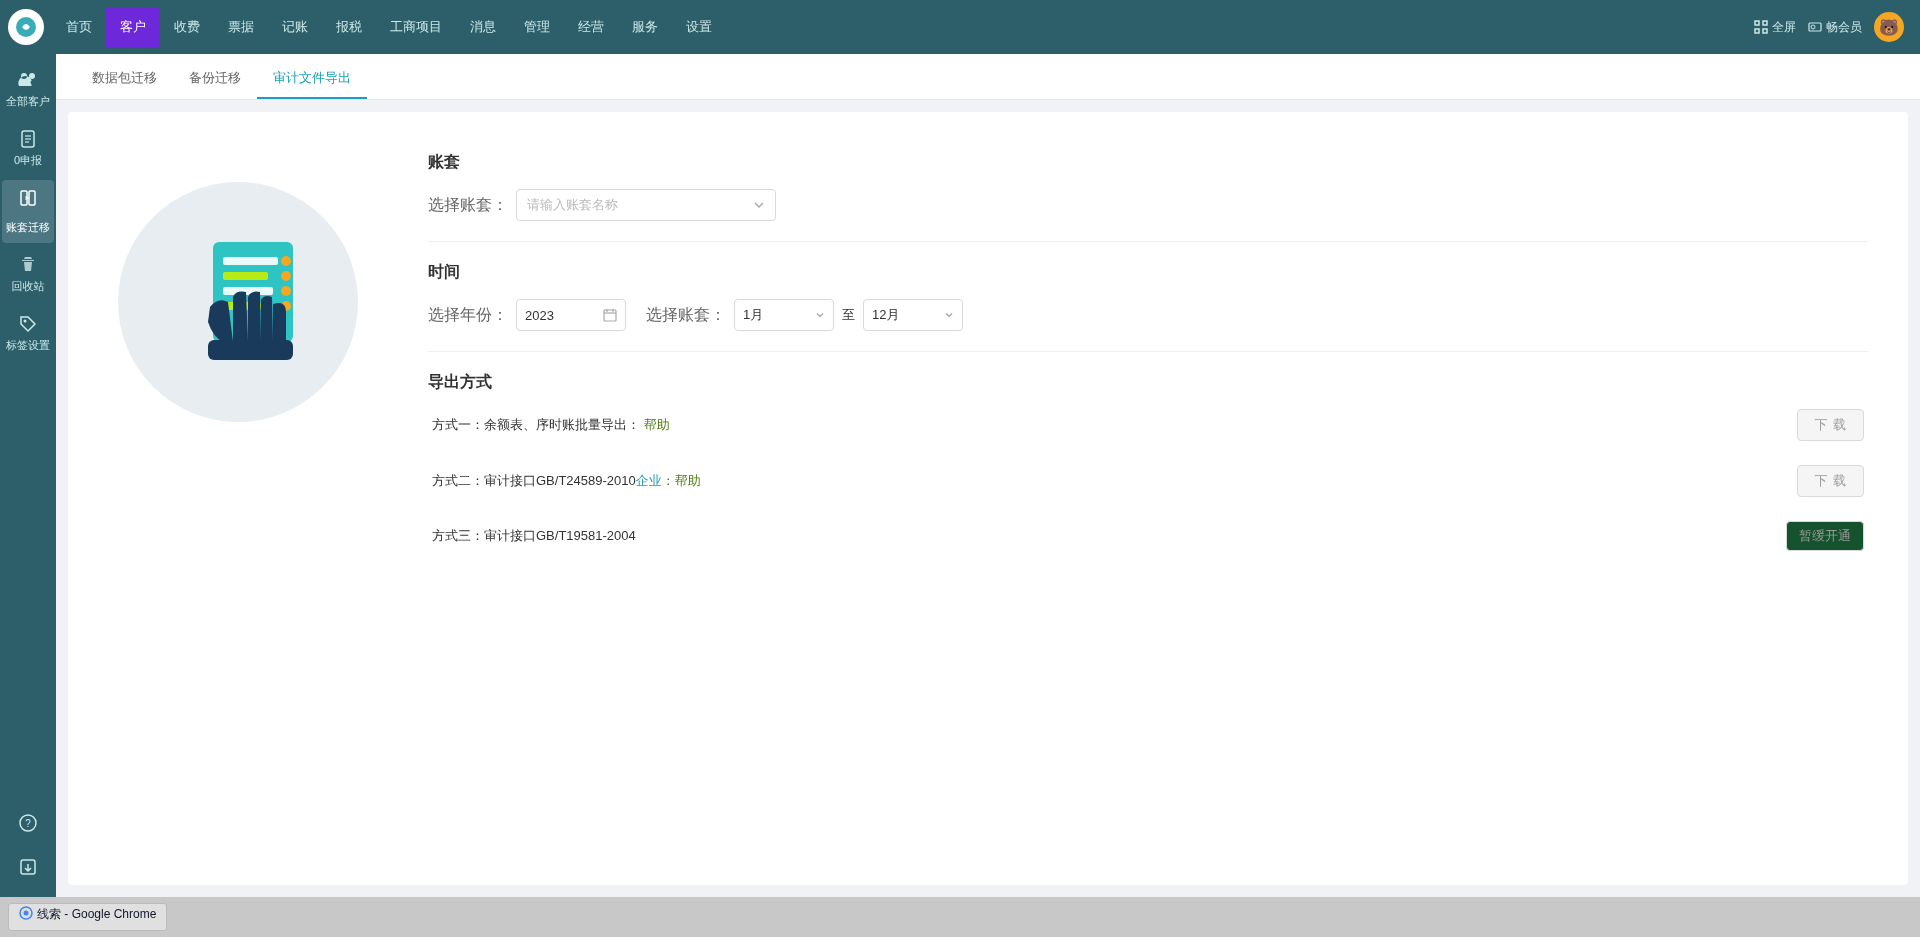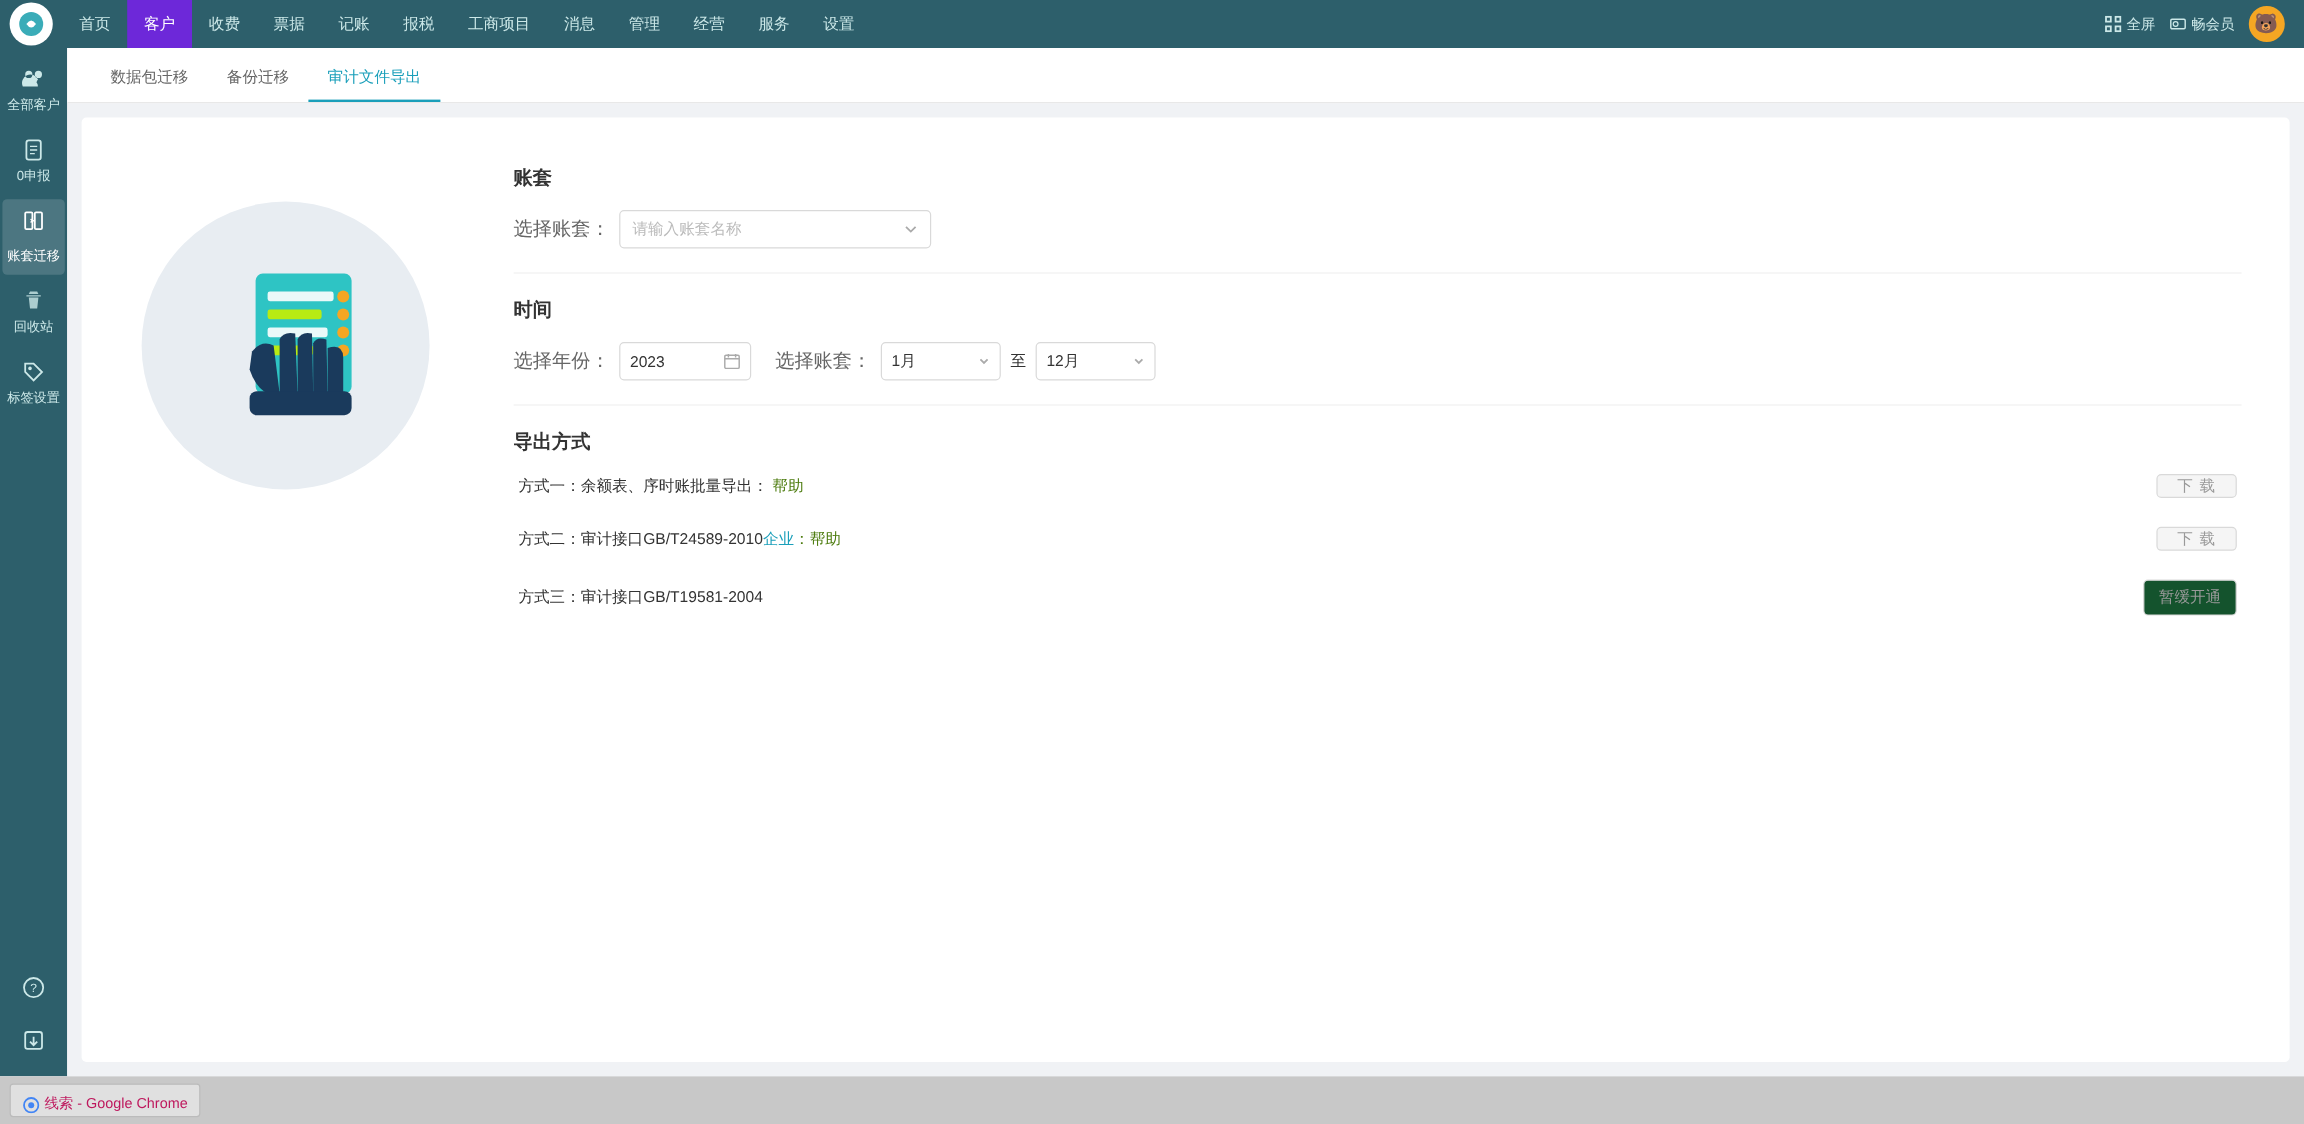--- a/index.html
+++ b/index.html
@@ -1,21 +1,21 @@
 <!DOCTYPE html>
 <html><head>
   <meta charset="utf-8">
   <style>
     * { box-sizing: border-box; margin: 0; padding: 0; }
     body { font-family: "Microsoft YaHei", "PingFang SC", sans-serif; font-size: 13px; background: #f0f2f5; display: flex; flex-direction: column; height: 937px; overflow: hidden; }
 
     
     .top-nav {
       background: #2d5f6b;
-      height: 40px;
+      height: 54px;
       display: flex;
       align-items: center;
       padding: 0 0 0 8px;
       flex-shrink: 0;
     }
     .top-nav-logo {
       width: 36px; height: 36px; margin-right: 8px;
       background: #fff;
       border-radius: 50%;
       display: flex; align-items: center; justify-content: center;
@@ -237,21 +237,21 @@
       margin-top: 28px;
     }
     .export-method-label .company {
       color: #1a9fba;
     }
     .btn-download {
       background: #f5f5f5;
       border: 1px solid #d9d9d9;
       border-radius: 4px;
       padding: 0 16px;
-      height: 20px;
+      height: 32px;
       font-size: 13px;
       color: #999;
       cursor: pointer;
       white-space: nowrap;
       display: flex; align-items: center; justify-content: center;
       letter-spacing: 1px;
     }
     .btn-open {
       background: #14532d;
       border: 1px solid #d9d9d9;
@@ -274,23 +274,23 @@
       padding: 0 8px;
       flex-shrink: 0;
       gap: 8px;
     }
     .taskbar-item {
       background: #e0e0e0;
       border: 1px solid #bbb;
       border-radius: 3px;
       padding: 2px 10px;
       font-size: 12px;
-      color: #be185d;
+      color: #0f172a;
       height: 28px;
-      display: flex; align-items: flex-end; gap: 4px;
+      display: flex; align-items: flex-start; gap: 4px;
       cursor: pointer;
     }
   </style>
 </head>
 <body>
 
 <div class="top-nav">
   <div class="top-nav-logo">
     <svg viewBox="0 0 24 24" fill="none">
       <circle cx="12" cy="12" r="10" fill="#3aacb8"></circle>

